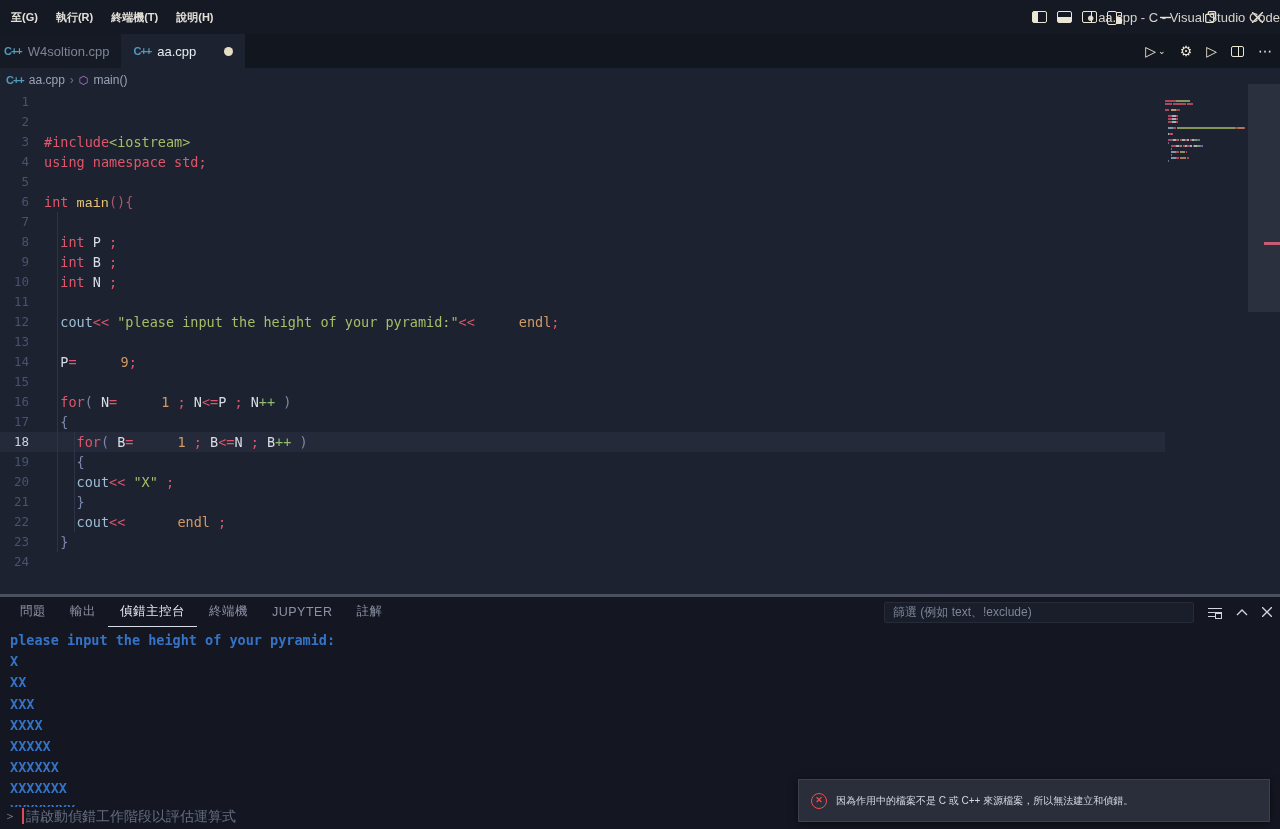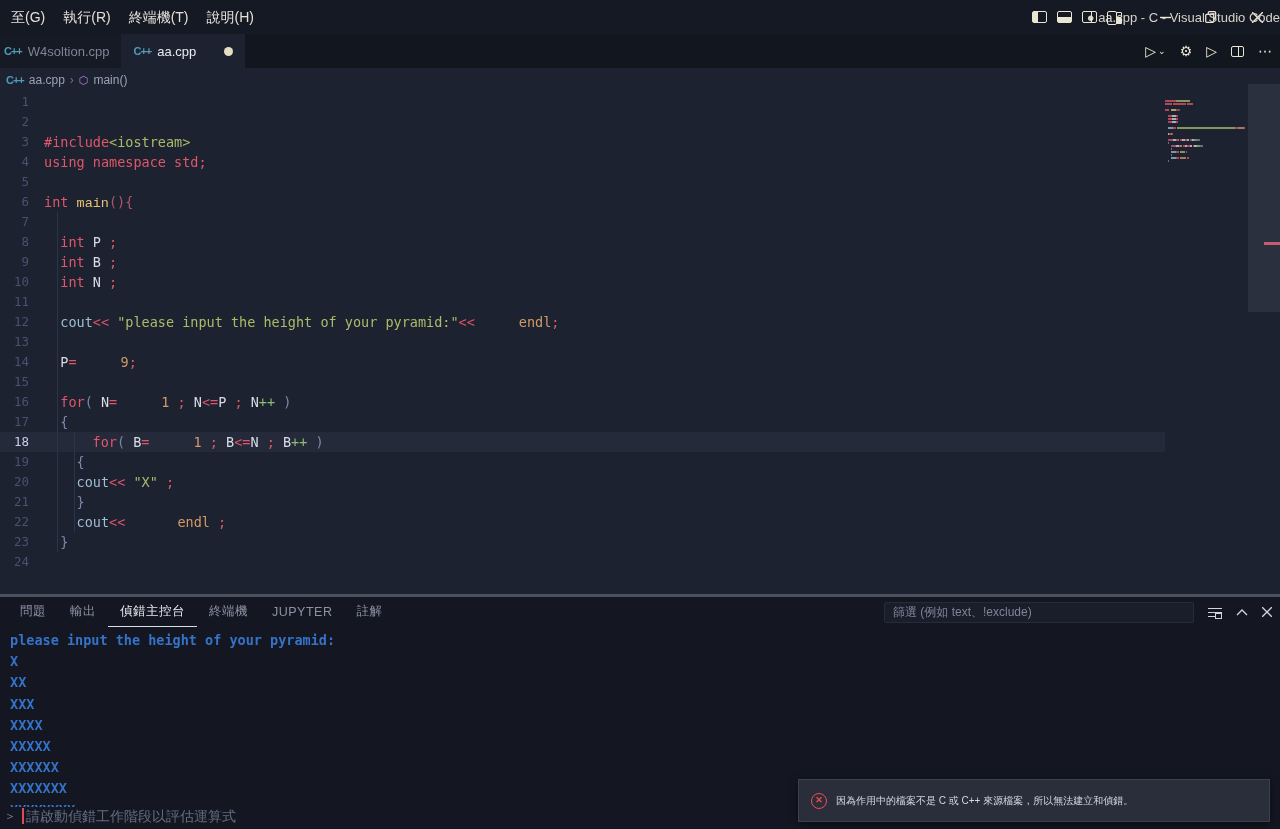--- a/index.html
+++ b/index.html
@@ -4,21 +4,21 @@
 <style>
   * { margin:0; padding:0; box-sizing:border-box; }
   html,body { width:1280px; height:829px; overflow:hidden; background:#1c212e;
               font-family:"Liberation Sans", sans-serif; }
   .app { position:relative; width:1280px; height:829px; display:flex; flex-direction:column;
          color:#c8ccd6; font-size:13px; }
 
   
   .titlebar { height:34px; background:#151924; display:flex; align-items:center; flex:none; position:relative; }
   .menus { display:flex; align-items:center; height:100%; margin-left:2px; }
-  .menu-item { padding:0 9px; color:#e3e0d8; font-size:14px; line-height:34px; cursor:default; }
+  .menu-item { padding:0 9px; color:#e3e0d8; font-size:11px; line-height:34px; cursor:default;font-weight:bold; }
   .win-title { position:absolute; left:0; right:0; text-align:right; color:#d6d3ca; font-size:13px; pointer-events:none; }
   .titlebar-right { margin-left:auto; display:flex; align-items:center; height:100%; }
   .layout-icons { display:flex; gap:10px; margin-right:20px; }
   .licon { width:15px; height:12px; border:1.5px solid #ebe5d3; border-radius:2px; position:relative; }
   .licon.left::before  { content:""; position:absolute; left:0; top:0; bottom:0; width:5px; background:#ebe5d3; }
   .licon.bottom::before{ content:""; position:absolute; left:0; right:0; bottom:0; height:5px; background:#ebe5d3; }
   .licon.right::before { content:""; position:absolute; right:0; top:0; bottom:0; width:4px; border-left:1.5px solid #ebe5d3; }
   .licon.grid { border:none; }
   .licon.grid::before { content:""; position:absolute; left:0; top:0; width:8px; height:12px; border:1.5px solid #ebe5d3; border-radius:2px; }
   .licon.grid::after  { content:""; position:absolute; right:0; top:1px; width:4px; height:4px; border:1.5px solid #ebe5d3; border-radius:1px;
@@ -42,21 +42,21 @@
   
   .editor-wrap { flex:1; position:relative; background:#1d2230; overflow:hidden; }
   .breadcrumb { height:24px; display:flex; align-items:center; gap:5px; padding-left:6px; font-size:12px; color:#9aa2b5; }
   .breadcrumb .sep { color:#6b7385; font-size:12px; }
   .cube-icon { color:#b180d7; font-size:11px; }
   .code-area { position:absolute; left:0; top:24px; right:115px; bottom:0;
                font-family:"DejaVu Sans Mono", monospace; font-size:13.5px; }
   .code-row { height:20px; line-height:20px; white-space:pre; display:flex; }
   .code-row .ln { width:44px; flex:none; text-align:right; padding-right:15px; color:#49536f; font-size:12.5px; }
   .code-row .lc { flex:1; }
-  .code-row.current { background:#252a3a;gap:16px; }
+  .code-row.current { background:#252a3a; }
   .code-row.current .ln { color:#c9d1e3; }
   .tk-kw{color:var(--kw);} .tk-str{color:var(--str);} .tk-num{color:var(--num);padding-left:44px;}
   .tk-fn{color:var(--fn);font-family:Liberation Mono, monospace;} .tk-id{color:var(--id);} .tk-obj{color:var(--obj);}
   .tk-pn{color:var(--pn);} .tk-pn6{color:var(--pn6);} .tk-plus{color:var(--plus);}
   .tk-op{color:var(--kw);} .tk-pl{color:var(--pl);}
   .indent-guide { position:absolute; width:1px; background:#2e3346; }
   .g1 { left:57px; top:144px; height:340px; }
   .g2 { left:74px; top:364px; height:100px; }
   .minimap { position:absolute; right:35px; top:26px; width:80px; }
   .mm-row { height:2px; margin-bottom:1px; display:flex; }

